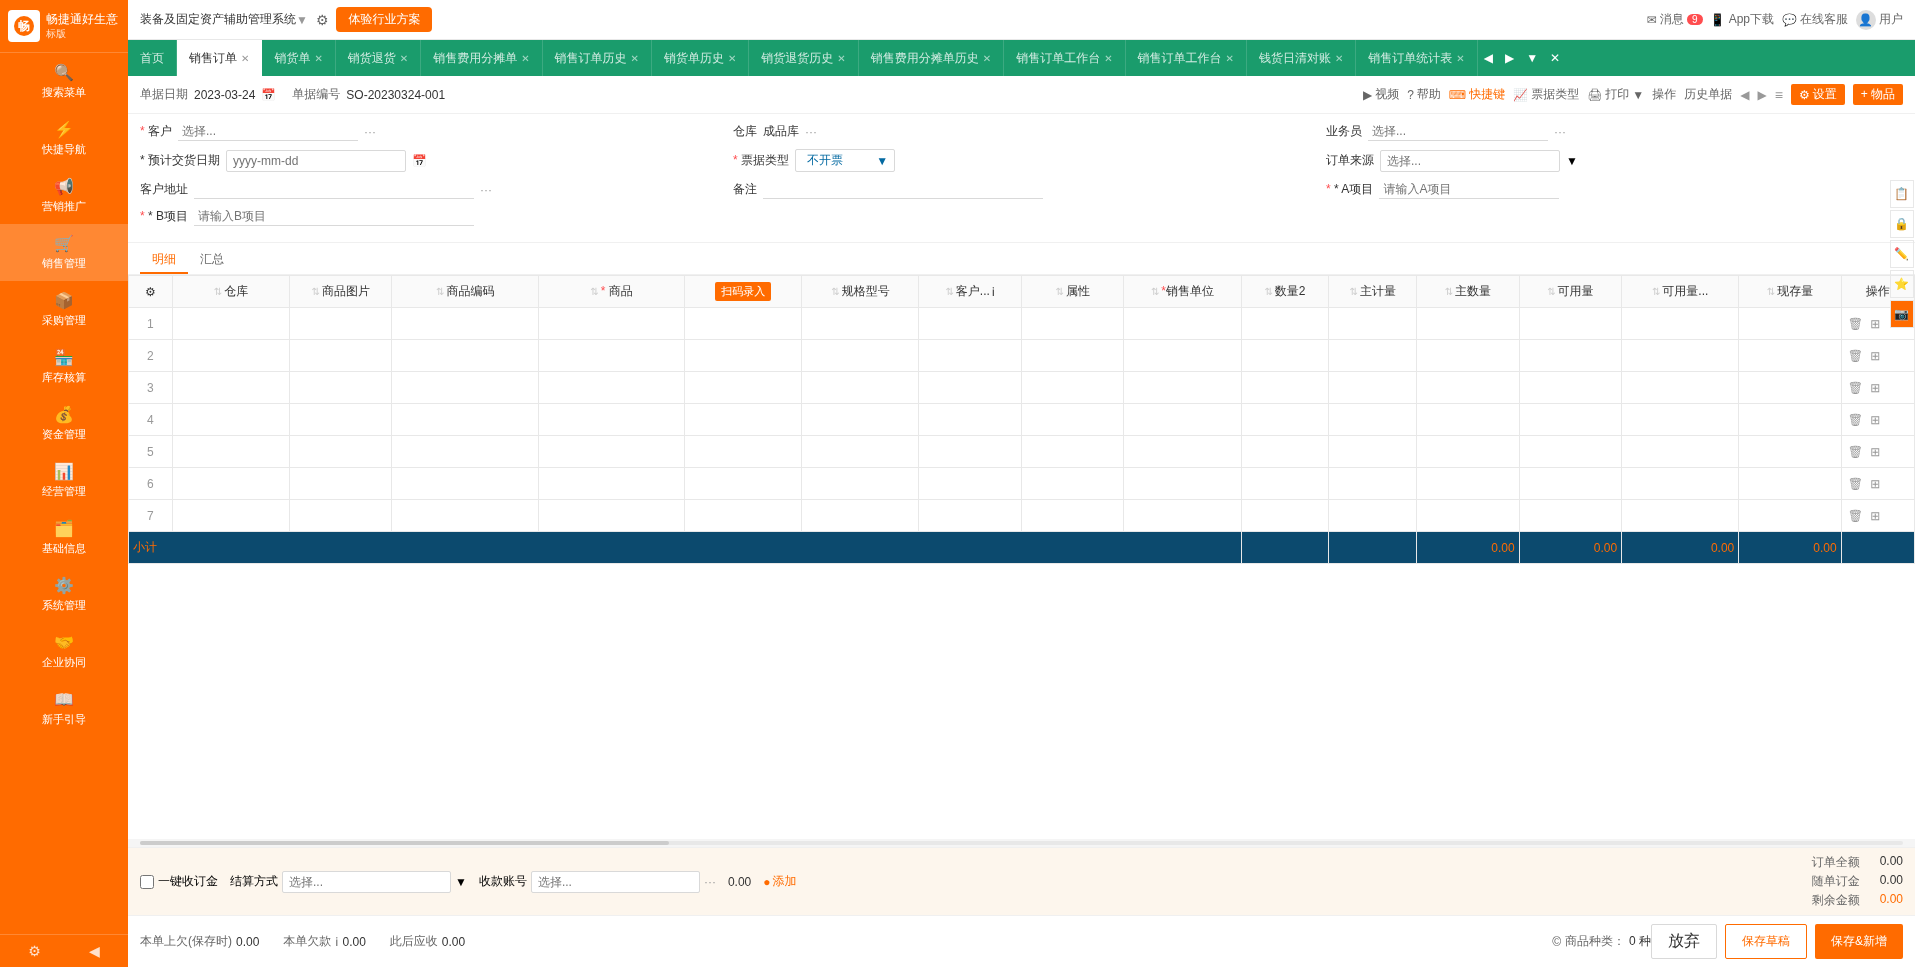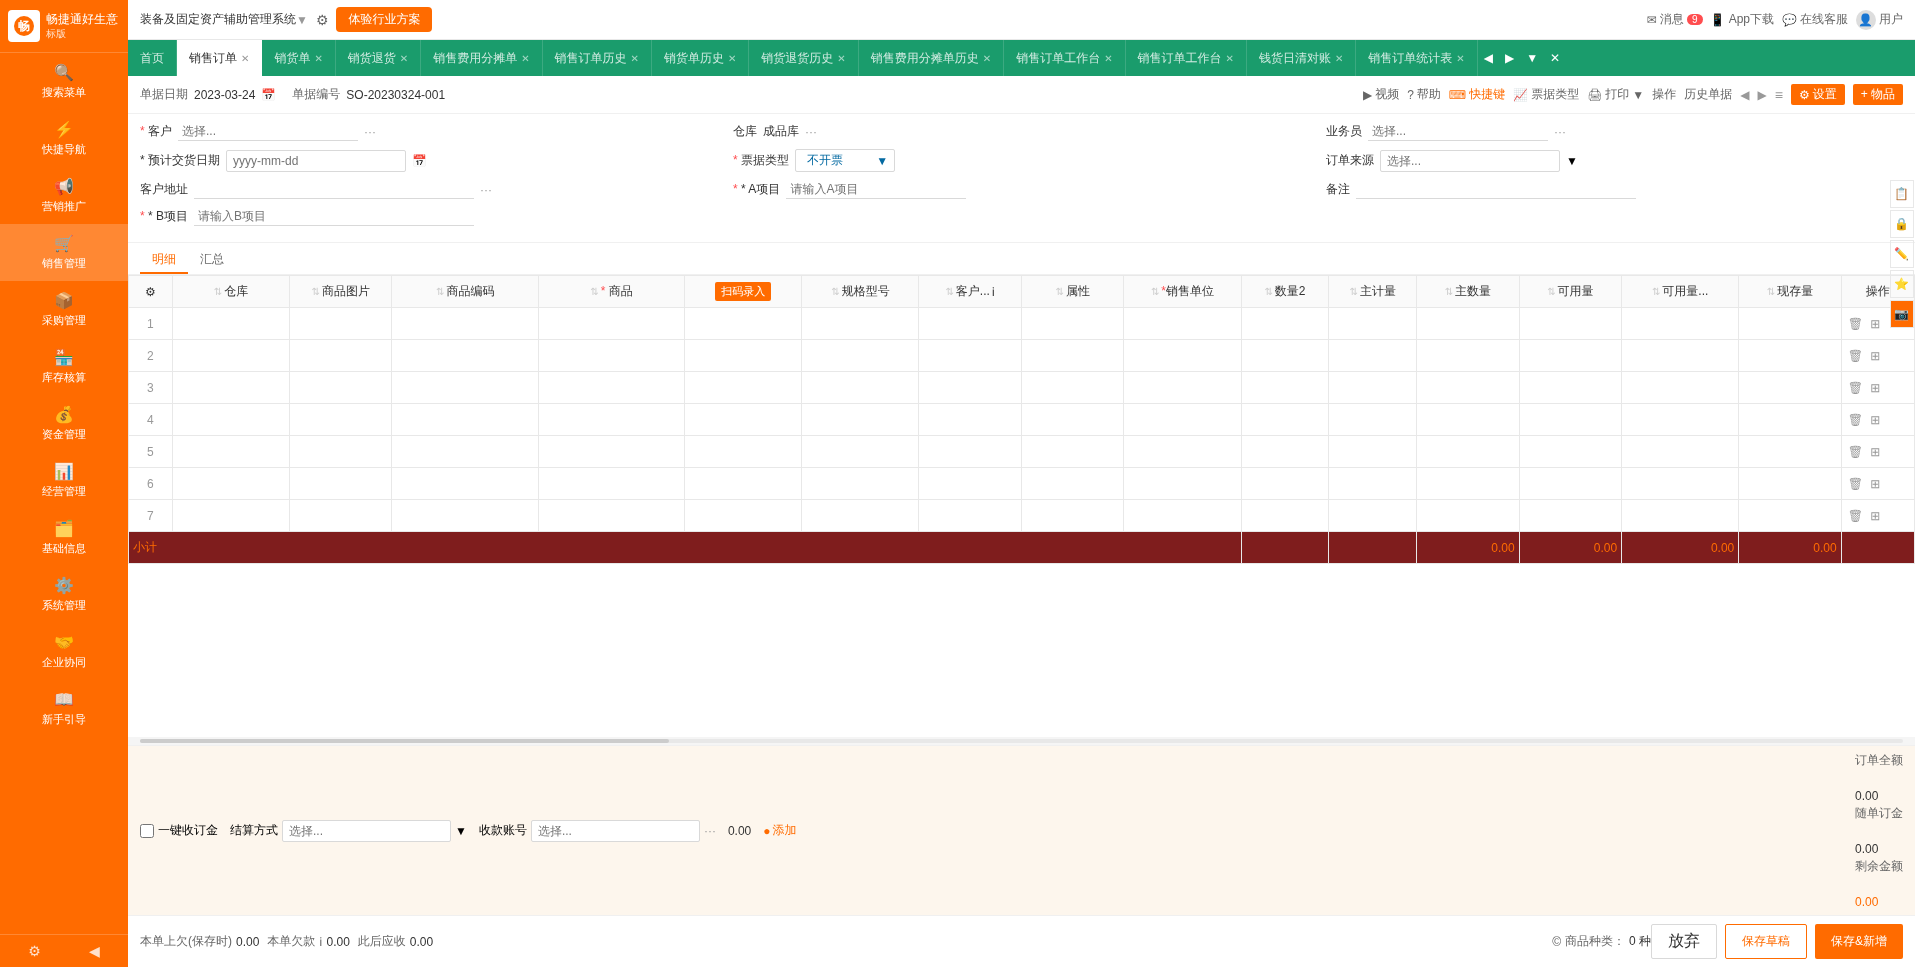--- a/index.html
+++ b/index.html
@@ -70,38 +70,38 @@
     
     .table-wrapper { flex: 1; overflow: auto; position: relative; }
     .data-table { width: 100%; border-collapse: collapse; table-layout: fixed; }
     .data-table th { background: #fafafa; border: 1px solid #e8e8e8; padding: 6px 4px; text-align: center; white-space: nowrap; color: #333; font-weight: normal; position: sticky; top: 0; z-index: 2; font-size: 12px; }
     .data-table td { border: 1px solid #e8e8e8; padding: 4px; height: 32px; }
     .row-num { color: #999; text-align: center; }
     .th-sortable { display: flex; align-items: center; justify-content: center; gap: 2px; }
     .sort-icon { color: #ccc; font-size: 10px; }
     .col-barcode { background: #ff6b00; color: white; border-radius: 2px; padding: 2px 6px; display: inline-block; font-size: 11px; }
     .required-mark { color: #ff4d4f; }
-    .summary-row td { background: #7f1d1d; font-weight: 500; }
+    .summary-row td { background: #0c4a6e; font-weight: 500; }
     .summary-label { color: #ff6b00; padding-left: 8px; }
     .summary-value { color: #ff6b00; text-align: right; padding-right: 4px; }
 
     
     .footer { padding: 6px 12px; border-top: 1px solid #f0f0f0; display: flex; align-items: center; gap: 12px; flex-shrink: 0; background: #fdf6ed; }
     .footer-field { display: flex; align-items: center; gap: 4px; }
     .footer-checkbox { width: 14px; height: 14px; border: 1px solid #d9d9d9; }
     .footer-add { color: #ff6b00; cursor: pointer; display: flex; align-items: center; gap: 2px; }
     .amount-display { color: #333; font-size: 12px; }
 
     
     .bottombar { padding: 8px 12px; background: white; border-top: 1px solid #f0f0f0; display: flex; align-items: center; justify-content: space-between; flex-shrink: 0; }
-    .bottombar-left { display: flex; gap: 8px; }
+    .bottombar-left { display: flex; gap: 24px; }
     .bottombar-field { display: flex; align-items: center; gap: 4px; color: #666; }
     .bottombar-value { color: #333; }
     .order-summary { display: flex; flex-direction: column; align-items: flex-end; gap: 2px; }
-    .order-summary-row { display: flex; justify-content: space-between; gap: 20px; flex-direction: column; }
+    .order-summary-row { display: flex; justify-content: space-between; gap: 20px; }
     .order-summary-label { color: #666; }
     .order-summary-value { color: #333; font-weight: 500; }
     .order-summary-value.orange { color: #ff6b00; }
     .bottom-btns { display: flex; gap: 8px; }
     .btn-discard { background: white; border: 1px solid #d9d9d9; border-radius: 2px; padding: 6px 16px; cursor: pointer; color: #333; font-size: 16px; }
     .btn-save-draft { background: white; border: 1px solid #ff6b00; border-radius: 2px; padding: 6px 16px; cursor: pointer; color: #ff6b00; font-size: 12px; }
     .btn-save-new { background: #ff6b00; border: none; border-radius: 2px; padding: 6px 16px; cursor: pointer; color: white; font-size: 12px; }
 
     .scrollbar-area { height: 8px; background: #f5f5f5; flex-shrink: 0; display: flex; align-items: center; padding: 0 12px; }
     .scrollbar-track { width: 100%; height: 4px; background: #e8e8e8; border-radius: 2px; }
@@ -356,26 +356,26 @@
           <span>▼</span>
         </div>
       </div>
       <div class="form-row">
         <div class="form-group">
           <span class="form-group-label">客户地址</span>
           <input class="form-input" style="min-width: 280px;">
           <span class="dots">···</span>
         </div>
         <div class="form-group">
+          <span class="form-group-label">备注</span>
+          <input class="form-input" style="min-width: 280px;">
+        </div>
+        <div class="form-group">
           <span class="form-group-label required">* A项目</span>
           <input class="form-input" style="min-width: 180px;" placeholder="请输入A项目">
-        </div>
-        <div class="form-group">
-          <span class="form-group-label">备注</span>
-          <input class="form-input" style="min-width: 280px;">
         </div>
       </div>
       <div class="form-row">
         <div class="form-group">
           <span class="form-group-label required">* B项目</span>
           <input class="form-input" style="min-width: 280px;" placeholder="请输入B项目">
         </div>
       </div>
     </div>
 

